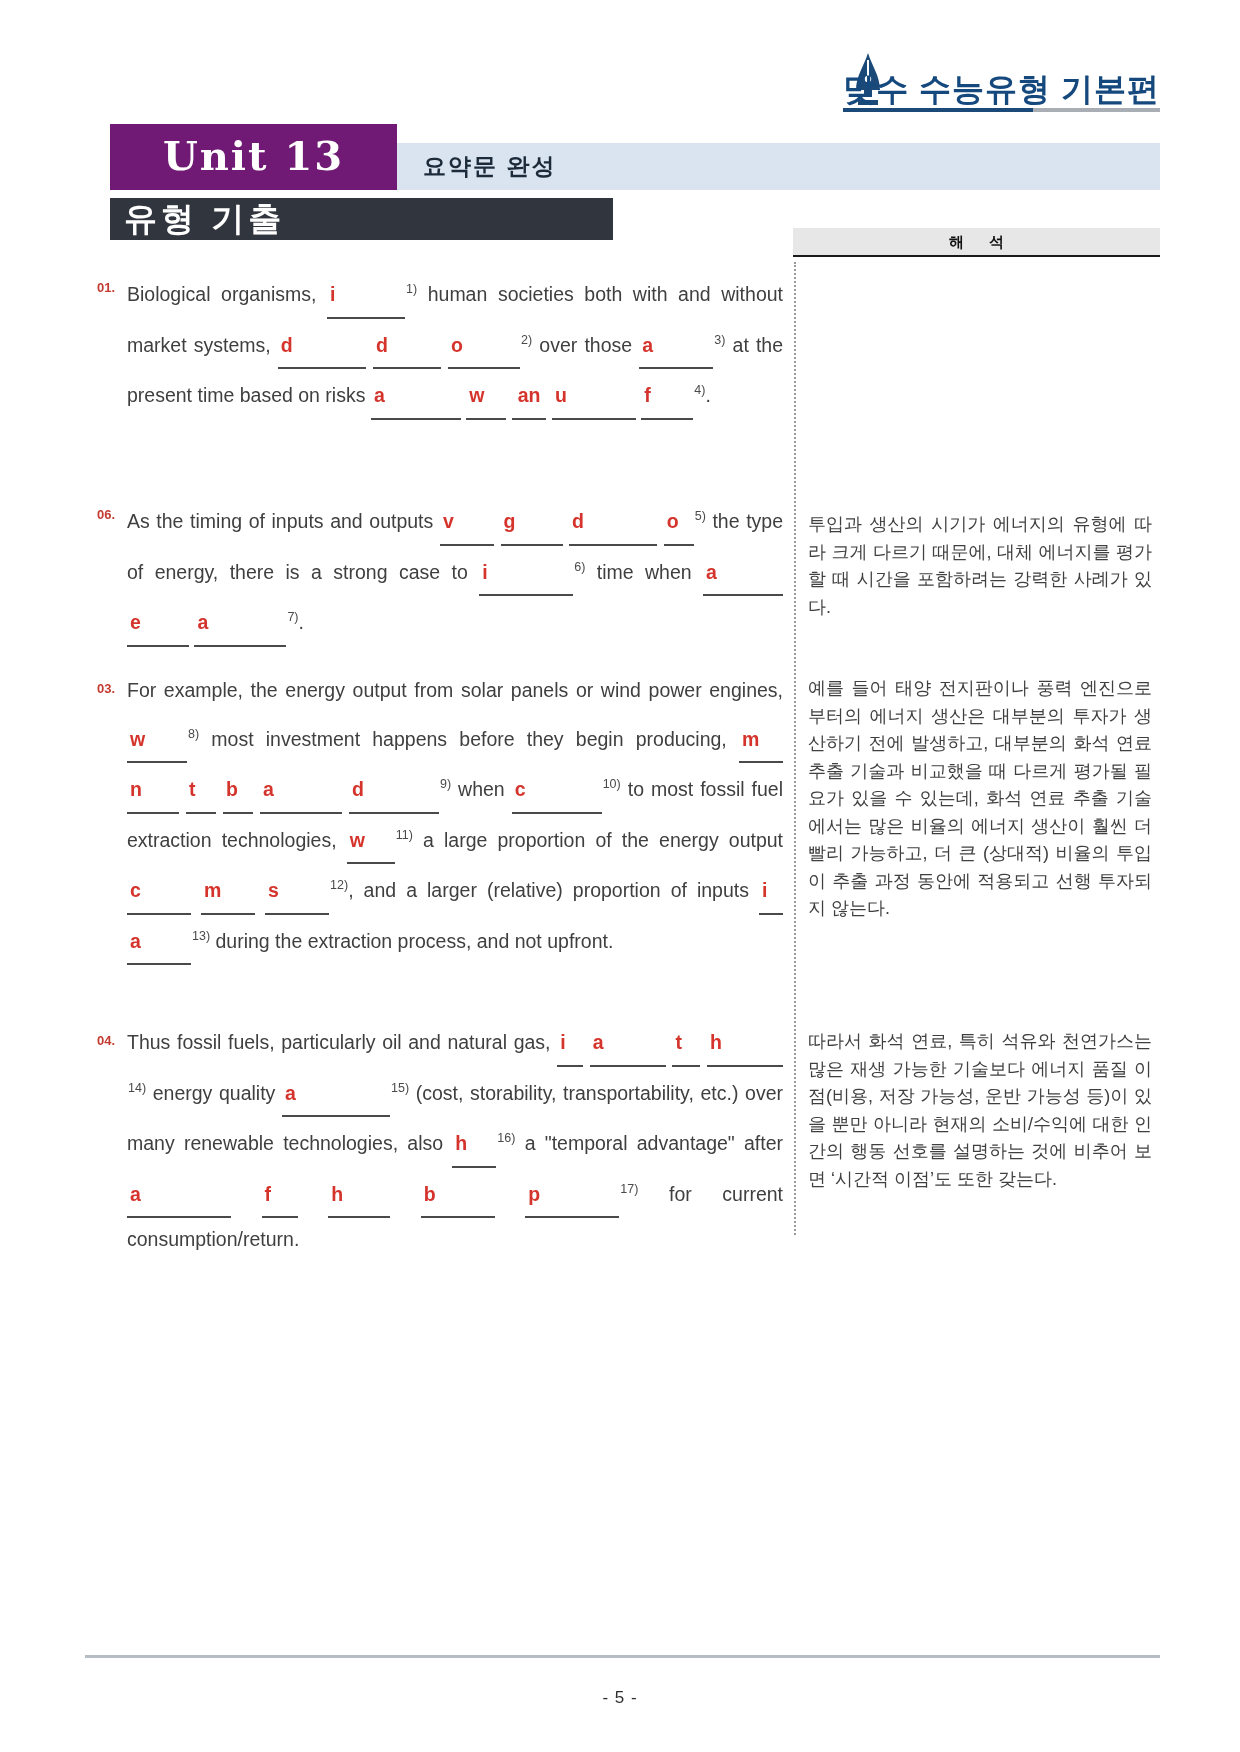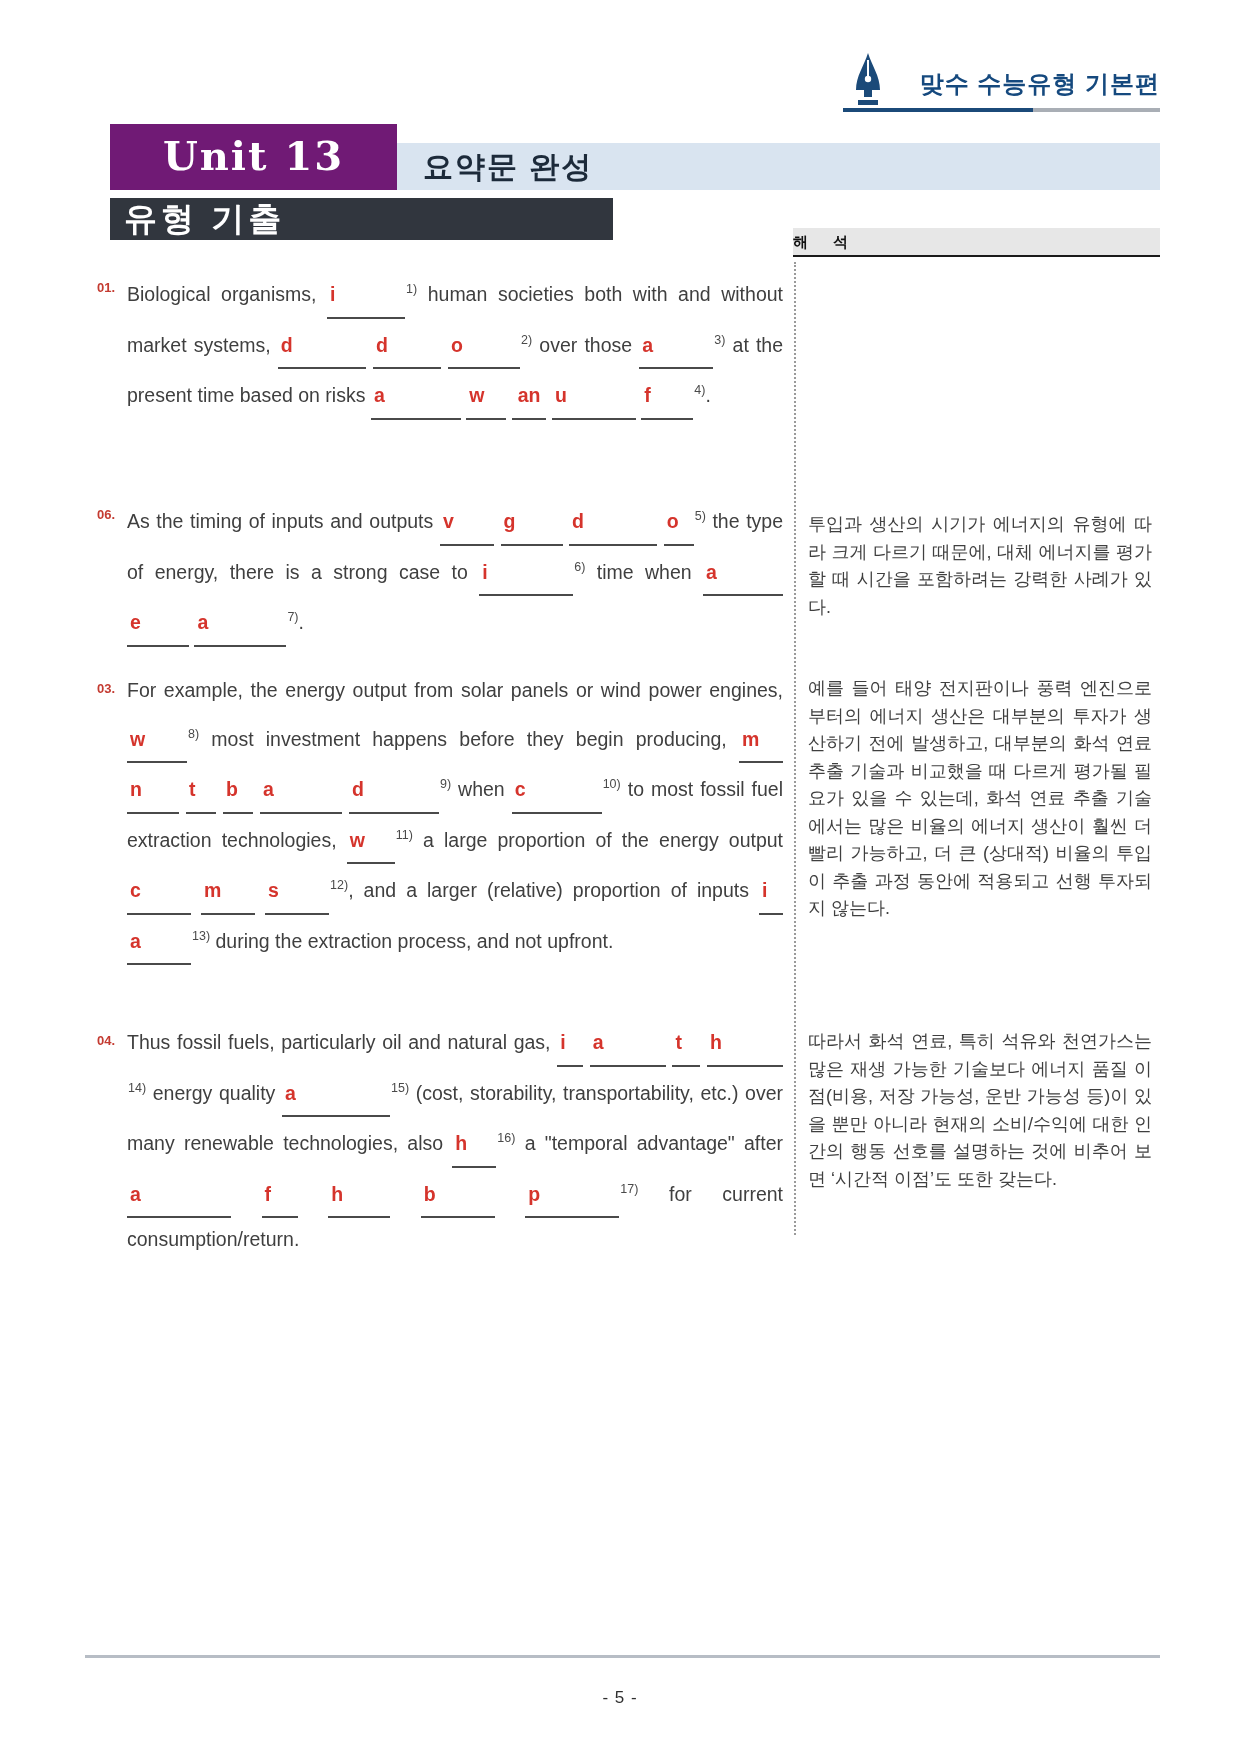--- a/index.html
+++ b/index.html
@@ -1,39 +1,39 @@
 <!DOCTYPE html>
 <html><head>
 <meta charset="utf-8">
 <style>
   html,body{margin:0;padding:0;background:#fff;}
   .page{position:relative;width:1240px;height:1752px;background:#ffffff;overflow:hidden;
         font-family:"Liberation Sans","DejaVu Sans",sans-serif;}
 
   
   .nib{position:absolute;left:849px;top:52px;width:38px;height:60px;}
-  .brand{position:absolute;right:80px;top:68px;font-size:24px;font-weight:bold;
+  .brand{position:absolute;right:80px;top:68px;font-size:32px;font-weight:bold;
          color:#15497e;letter-spacing:1px;white-space:nowrap;}
   .rule-dark{position:absolute;left:843px;top:108px;width:190px;height:4px;background:#1b4a79;}
   .rule-light{position:absolute;left:1033px;top:108px;width:127px;height:4px;background:#a9aeb5;}
 
   
   .unit-strip{position:absolute;left:395px;top:143px;width:765px;height:47px;background:#d9e4f0;
-              line-height:47px;padding-left:28px;box-sizing:border-box;font-size:30px;font-weight:bold;
+              line-height:47px;padding-left:28px;box-sizing:border-box;font-size:23px;font-weight:bold;
               color:#1c2a3a;letter-spacing:2px;}
   .unit-box{position:absolute;left:110px;top:124px;width:287px;height:66px;background:#701a75;
             color:#fff;font-family:"DejaVu Serif","Liberation Serif",serif;font-weight:bold;
             font-size:40px;text-align:center;line-height:64px;letter-spacing:2px;}
   .section-box{position:absolute;left:110px;top:198px;width:503px;height:42px;background:#31363e;
                color:#fff;font-size:33px;font-weight:bold;line-height:42px;padding-left:14px;
                box-sizing:border-box;letter-spacing:4px;}
 
   
   .trans-header{position:absolute;left:793px;top:228px;width:367px;height:27px;background:#e7e7e7;
-                border-bottom:2px solid #1a1a1a;font-size:15px;font-weight:bold;
+                border-bottom:2px solid #1a1a1a;text-align:center;font-size:15px;font-weight:bold;
                 line-height:27px;color:#111;white-space:pre;}
   .divider{position:absolute;left:794px;top:262px;height:973px;border-left:2px dotted #9a9a9a;}
 
   
   .item{position:absolute;left:127px;width:656px;}
   .item .num{position:absolute;left:-30px;top:12px;font-size:13px;font-weight:bold;color:#c43b31;}
   .en{margin:0;font-size:19.5px;line-height:43.5px;color:#3f3f3f;text-align:justify;}
   .item1{top:268px}.item2{top:495px}.item3{top:669px}.item4{top:1021px}
 
   .trans{position:absolute;left:808px;width:344px;margin:0;font-size:18px;line-height:27.5px;

